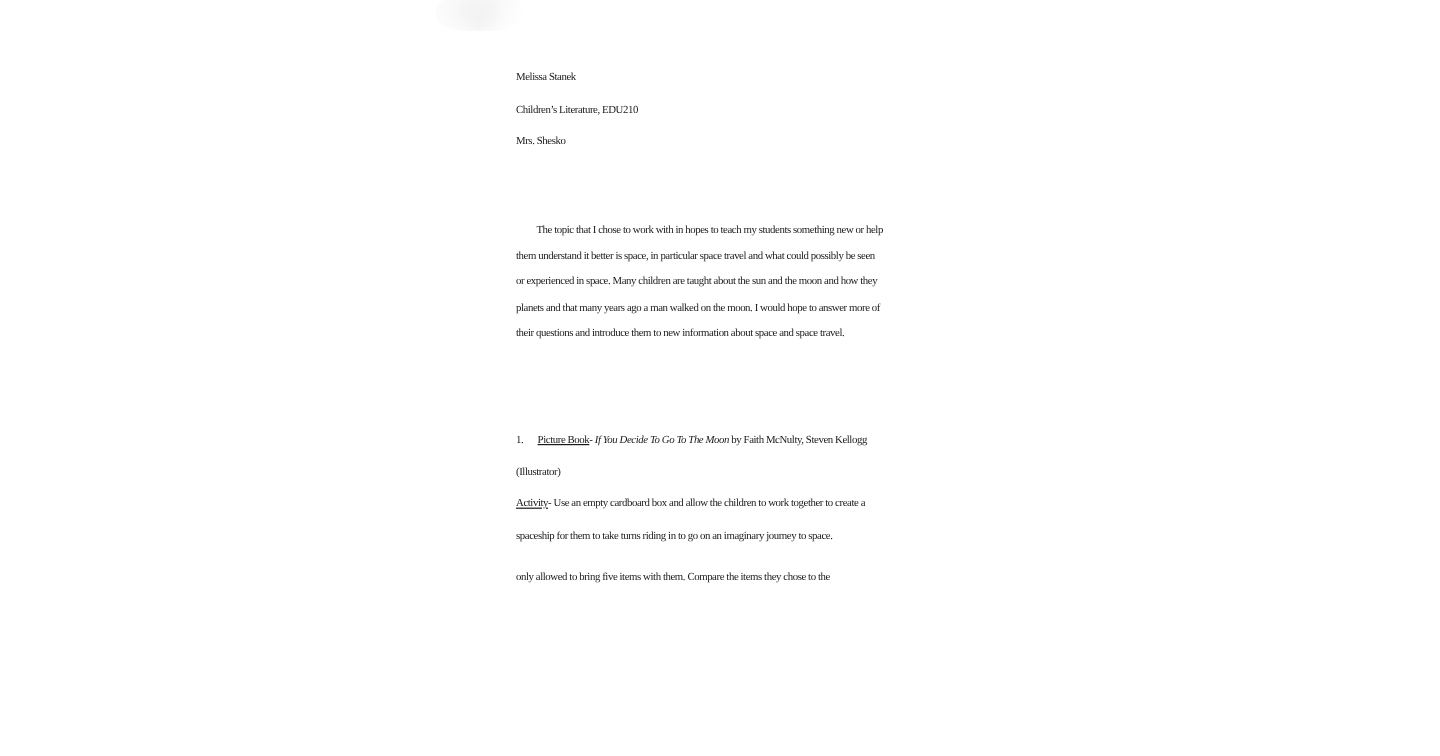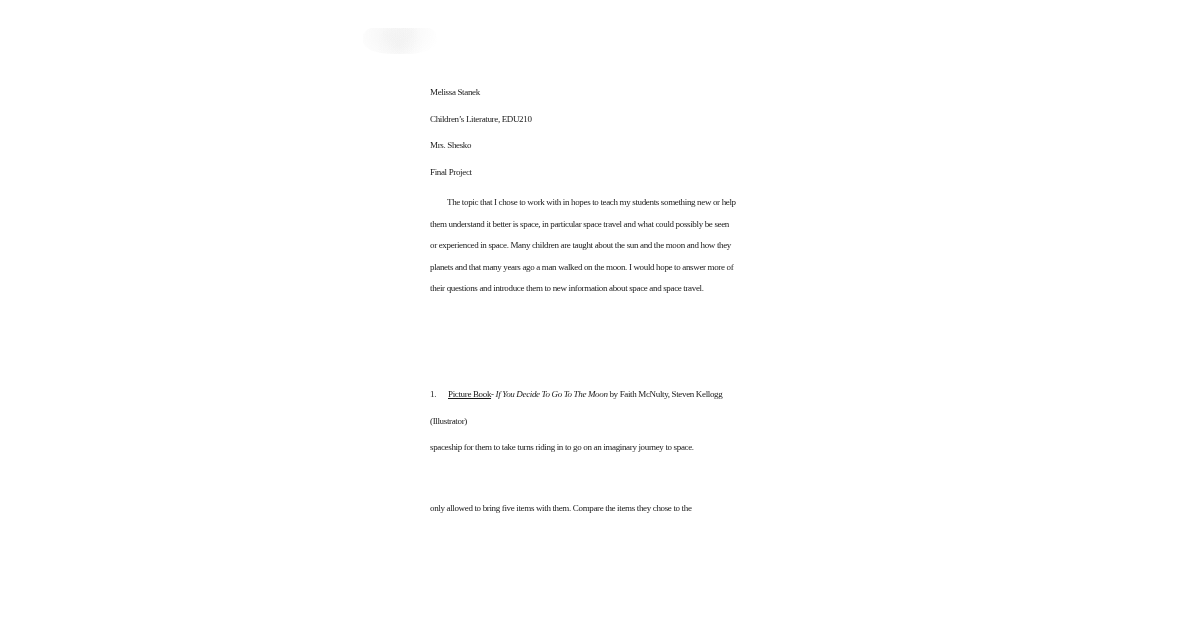--- a/index.html
+++ b/index.html
@@ -12,34 +12,33 @@
     width: 1200px; height: 630px;
     background: var(--bg-color);
     font-family: "Liberation Serif", "DejaVu Serif", serif;
     overflow: hidden;
   }
   .canvas {
     position: relative;
     width: 1200px; height: 528px;
     background: var(--bg-color);
     overflow: hidden;
-    margin-top: 28px;
   }
   .content-column {
     position: absolute;
     left: 430px;
     top: 0;
     width: 360px;
     color: var(--text-color);
     font-size: 9px;
     letter-spacing: -0.35px;
   }
   .block { position: absolute; left: 0; width: 360px; }
   .block-header   { top: 51px;  line-height: 26.5px; }
-  .block-intro    { top: 164px; line-height: 21.5px; }
+  .block-intro    { top: 181px; line-height: 21.5px; }
   .block-item1    { top: 353px; line-height: 26.5px; }
   .block-item2    { top: 468px; line-height: 25.5px; }
   .line { white-space: nowrap; }
   .indent { padding-left: 17px; }
   .u { text-decoration: underline; }
   .i { font-style: italic; }
   .item-number { display: inline-block; width: 18px; }
   
   .artifact {
     position: absolute;
@@ -59,36 +58,38 @@
 <div class="canvas">
 
   <div class="artifact artifact-top"></div>
 
   <div class="content-column">
 
     <div class="block block-header">
       <div class="line">Melissa Stanek</div>
       <div class="line">Children’s Literature, EDU210</div>
       <div class="line">Mrs. Shesko</div>
-      <div class="line">Final Project</div>
     </div>
 
     <div class="block block-intro">
       <div class="line indent">The topic that I chose to work with in hopes to teach my students something new or help</div>
       <div class="line">them understand it better is space, in particular space travel and what could possibly be seen</div>
       <div class="line">or experienced in space. Many children are taught about the sun and the moon and how they</div>
       <div class="line">planets and that many years ago a man walked on the moon. I would hope to answer more of</div>
       <div class="line">their questions and introduce them to new information about space and space travel.</div>
     </div>
 
     <div class="block block-item1">
       <div class="line">
         <span class="item-number">1.</span><span class="u">Picture Book</span><span>- </span><span class="i">If You Decide To Go To The Moon</span><span> by Faith McNulty, Steven Kellogg</span>
       </div>
       <div class="line">(Illustrator)</div>
+      <div class="line">
+        <span class="u">Activity</span><span>- Use an empty cardboard box and allow the children to work together to create a</span>
+      </div>
       <div class="line">spaceship for them to take turns riding in to go on an imaginary journey to space.</div>
     </div>
 
     <div class="block block-item2">
       <div class="line">only allowed to bring five items with them. Compare the items they chose to the</div>
     </div>
 
   </div>
 
   <div class="artifact artifact-bottom"></div>

